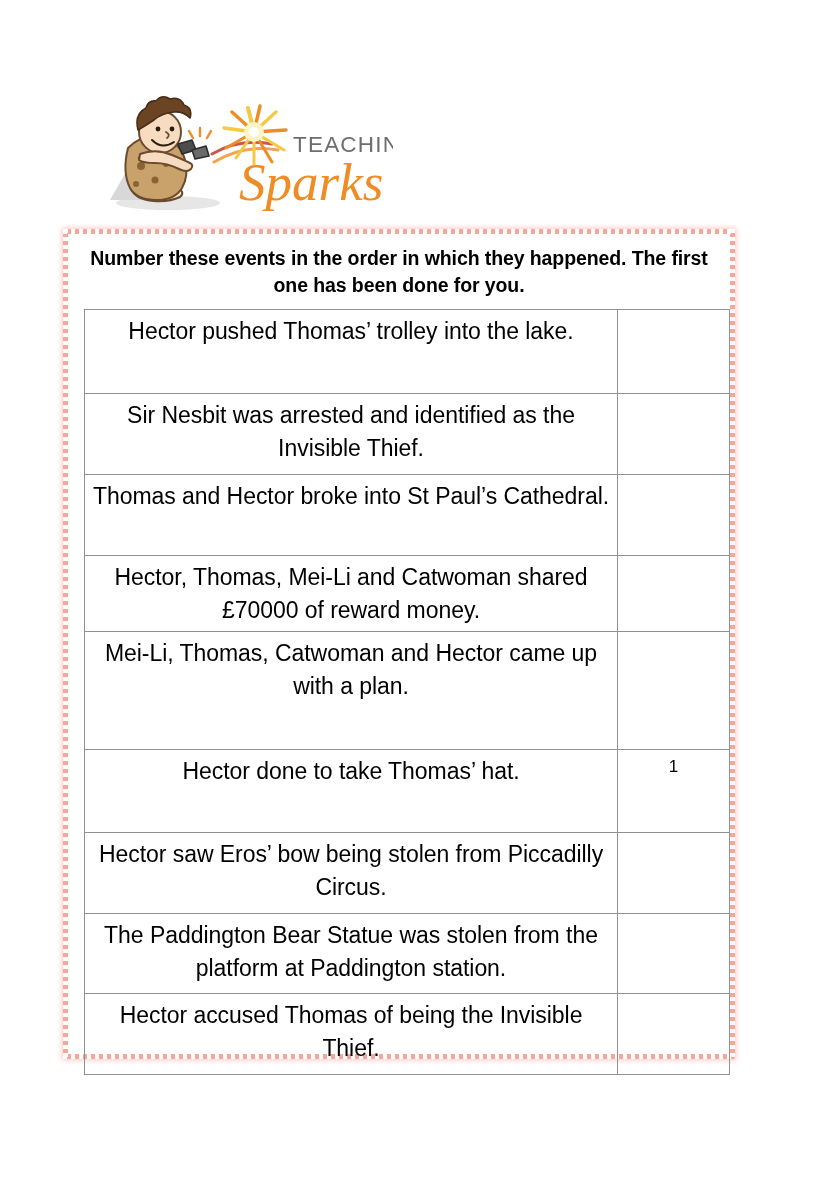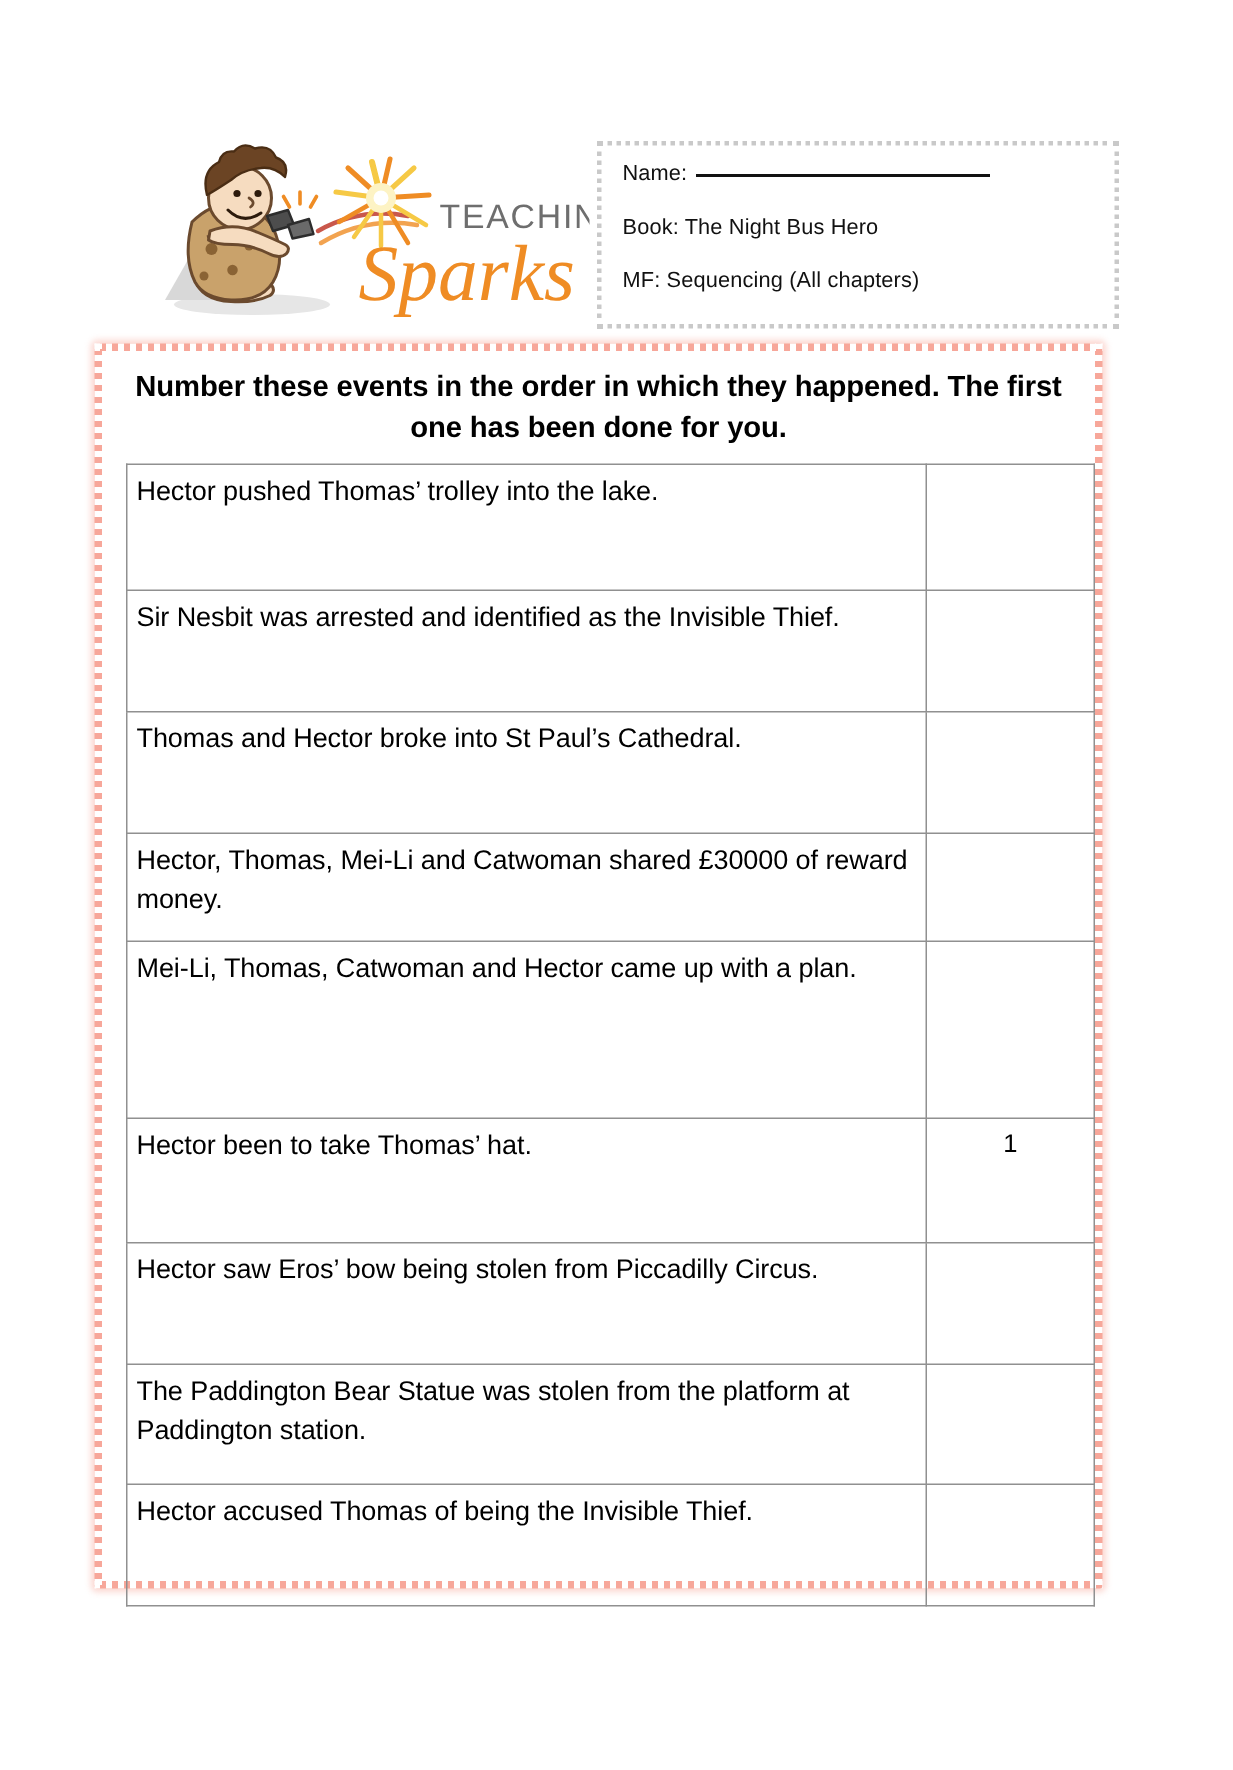--- a/index.html
+++ b/index.html
@@ -117,23 +117,23 @@
   }
   .events-table td {
     border: 1px solid #909090;
     vertical-align: top;
     padding: 5px 6px 4px 6px;
   }
   .col-event { width: 533px; }
   .col-answer { width: 112px; }
 
   .event-text {
-    font-size: 18px;
+    font-size: 23px;
     line-height: 1.44;
-    text-align: left;
+    text-align: center;
     color: #000000;
     letter-spacing: -0.05px;
   }
   .answer-text {
     font-size: 17px;
     line-height: 1.44;
     text-align: center;
     color: #000000;
   }
 </style>
@@ -199,27 +199,20 @@
         <circle cx="146" cy="36" r="10" fill="#fdf3c4"></circle>
         <circle cx="146" cy="36" r="5" fill="#ffffff"></circle>
       </g>
 
       <text x="185" y="56" font-family="'Liberation Sans', sans-serif" font-size="22.5" letter-spacing="1.2" fill="#6e6e6e">TEACHING</text>
 
       <text x="131" y="104" font-family="'Liberation Serif', serif" font-size="53" font-style="italic" fill="#ef8c24">Sparks</text>
     </svg>
   </div>
 
-  <div class="info-box">
-    <div class="info-line">
-      <span>Name:</span><span class="name-rule"></span>
-    </div>
-    <div class="info-line">Book: The Night Bus Hero</div>
-    <div class="info-line">MF: Sequencing (All chapters)</div>
-  </div>
 </div>
 
 <div class="pink-frame">
   <div class="frame-inner">
 
     <div class="instruction">Number these events in the order in which they happened. The first one has been done for you.</div>
 
     <table class="events-table">
       <colgroup>
         <col class="col-event">
@@ -245,37 +238,37 @@
         <tr>
           <td style="height:71px">
             <div class="event-text">Thomas and Hector broke into St Paul’s Cathedral.</div>
           </td>
           <td>
             <div class="answer-text"></div>
           </td>
         </tr>
         <tr>
           <td style="height:62px">
-            <div class="event-text">Hector, Thomas, Mei-Li and Catwoman shared £30000 of reward money.</div>
+            <div class="event-text">Hector, Thomas, Mei-Li and Catwoman shared £70000 of reward money.</div>
           </td>
           <td>
             <div class="answer-text"></div>
           </td>
         </tr>
         <tr>
           <td style="height:108px">
             <div class="event-text">Mei-Li, Thomas, Catwoman and Hector came up with a plan.</div>
           </td>
           <td>
             <div class="answer-text"></div>
           </td>
         </tr>
         <tr>
           <td style="height:73px">
-            <div class="event-text">Hector been to take Thomas’ hat.</div>
+            <div class="event-text">Hector done to take Thomas’ hat.</div>
           </td>
           <td>
             <div class="answer-text">1</div>
           </td>
         </tr>
         <tr>
           <td style="height:71px">
             <div class="event-text">Hector saw Eros’ bow being stolen from Piccadilly Circus.</div>
           </td>
           <td>

